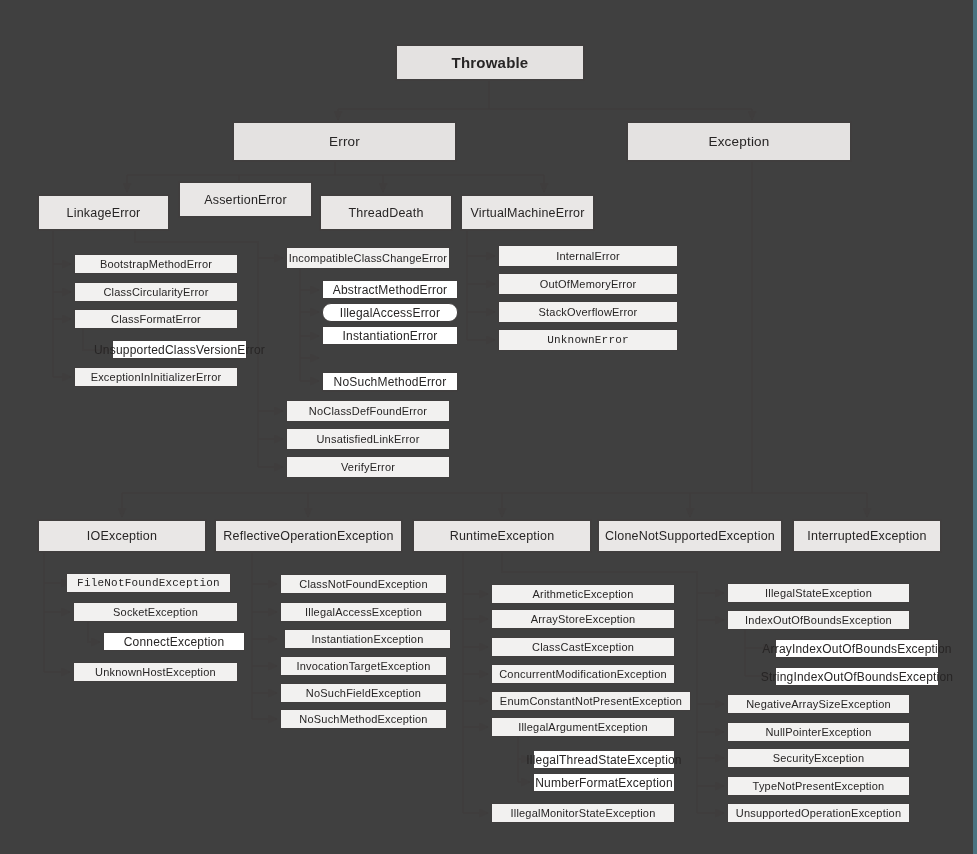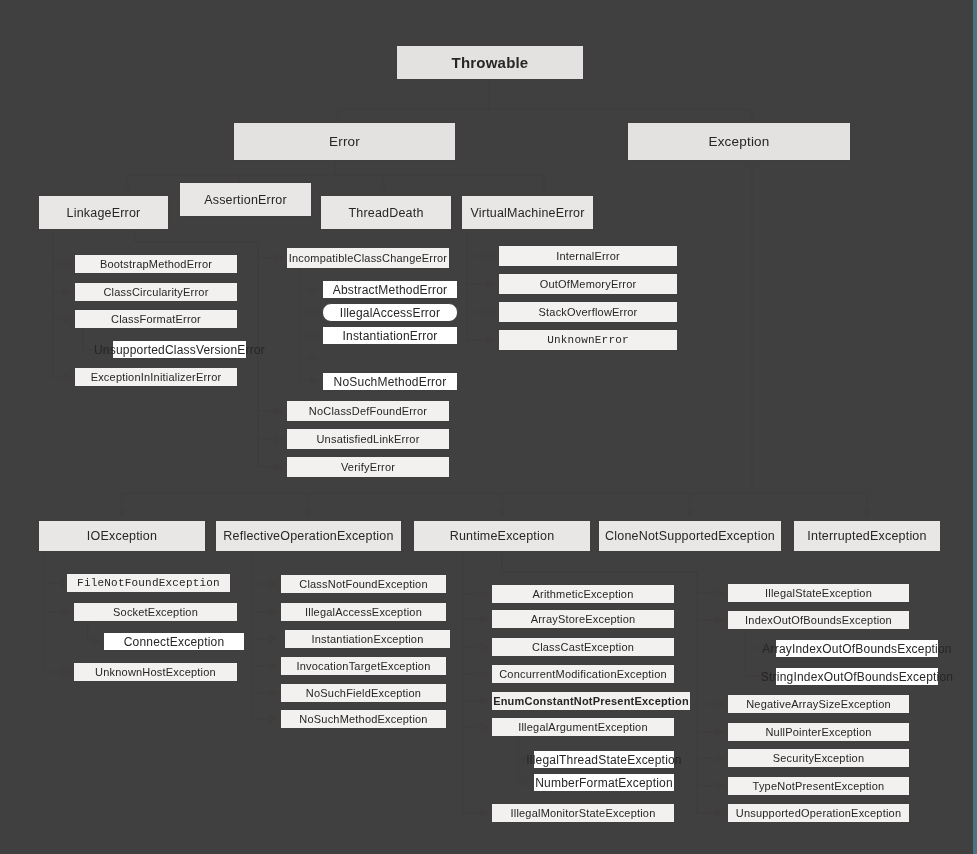--- a/index.html
+++ b/index.html
@@ -154,21 +154,21 @@
       <div class="node sub" style="left: 280px; top: 574px; width: 167px; height: 20px;">ClassNotFoundException</div>
       <div class="node sub" style="left: 280px; top: 602px; width: 167px; height: 20px;">IllegalAccessException</div>
       <div class="node sub" style="left: 268px; top: 629px; width: 167px; height: 20px; margin-left: 16px;">InstantiationException</div>
       <div class="node sub" style="left: 280px; top: 656px; width: 167px; height: 20px;">InvocationTargetException</div>
       <div class="node sub" style="left: 280px; top: 683px; width: 167px; height: 20px;">NoSuchFieldException</div>
       <div class="node sub" style="left: 280px; top: 709px; width: 167px; height: 20px;">NoSuchMethodException</div>
       <div class="node sub" style="left: 491px; top: 584px; width: 184px; height: 20px;">ArithmeticException</div>
       <div class="node sub" style="left: 491px; top: 609px; width: 184px; height: 20px;">ArrayStoreException</div>
       <div class="node sub" style="left: 491px; top: 637px; width: 184px; height: 20px;">ClassCastException</div>
       <div class="node sub" style="left: 491px; top: 664px; width: 184px; height: 20px;">ConcurrentModificationException</div>
-      <div class="node sub" style="left: 491px; top: 691px; width: 200px; height: 20px; font-weight: bold;">EnumConstantNotPresentException</div>
+      <div class="node sub" style="left: 491px; top: 691px; width: 200px; height: 20px;">EnumConstantNotPresentException</div>
       <div class="node sub" style="left: 491px; top: 717px; width: 184px; height: 20px;">IllegalArgumentException</div>
       <div class="node leaf" style="left: 533px; top: 750px; width: 142px; height: 19px;">IllegalThreadStateException</div>
       <div class="node leaf" style="left: 533px; top: 773px; width: 142px; height: 19px;">NumberFormatException</div>
       <div class="node sub" style="left: 491px; top: 803px; width: 184px; height: 20px;">IllegalMonitorStateException</div>
       <div class="node sub" style="left: 727px; top: 583px; width: 183px; height: 20px;">IllegalStateException</div>
       <div class="node sub" style="left: 727px; top: 610px; width: 183px; height: 20px;">IndexOutOfBoundsException</div>
       <div class="node leaf" style="left: 775px; top: 639px; width: 164px; height: 19px;">ArrayIndexOutOfBoundsException</div>
       <div class="node leaf" style="left: 775px; top: 667px; width: 164px; height: 19px;">StringIndexOutOfBoundsException</div>
       <div class="node sub" style="left: 727px; top: 694px; width: 183px; height: 20px;">NegativeArraySizeException</div>
       <div class="node sub" style="left: 727px; top: 722px; width: 183px; height: 20px;">NullPointerException</div>

